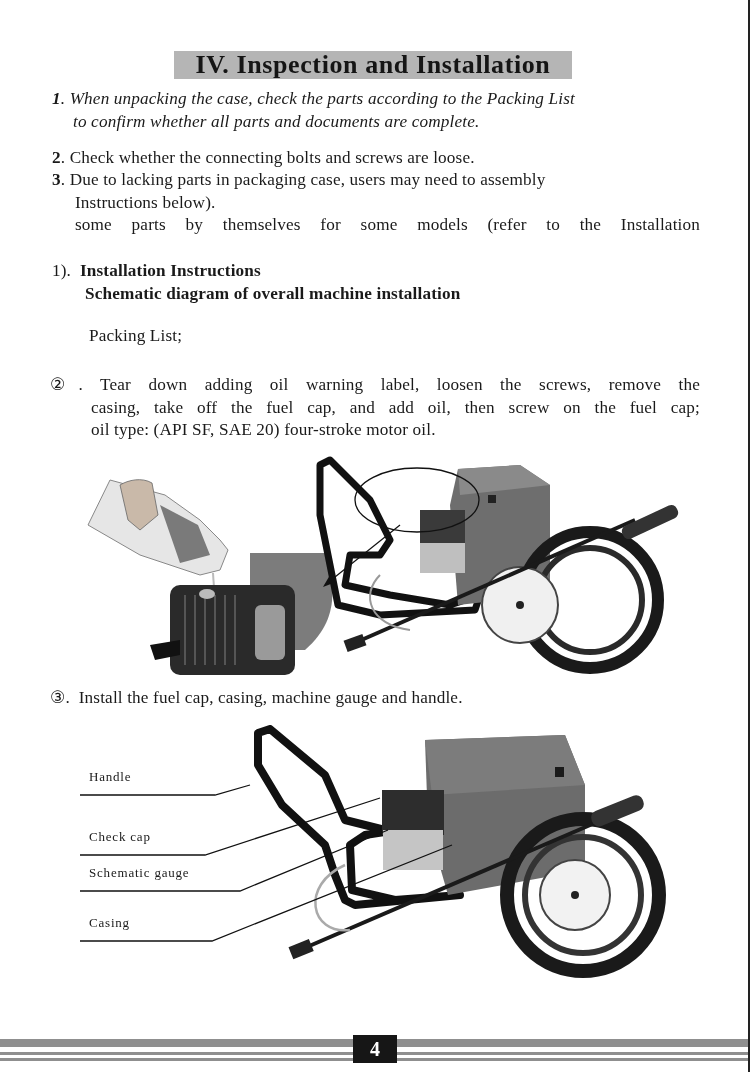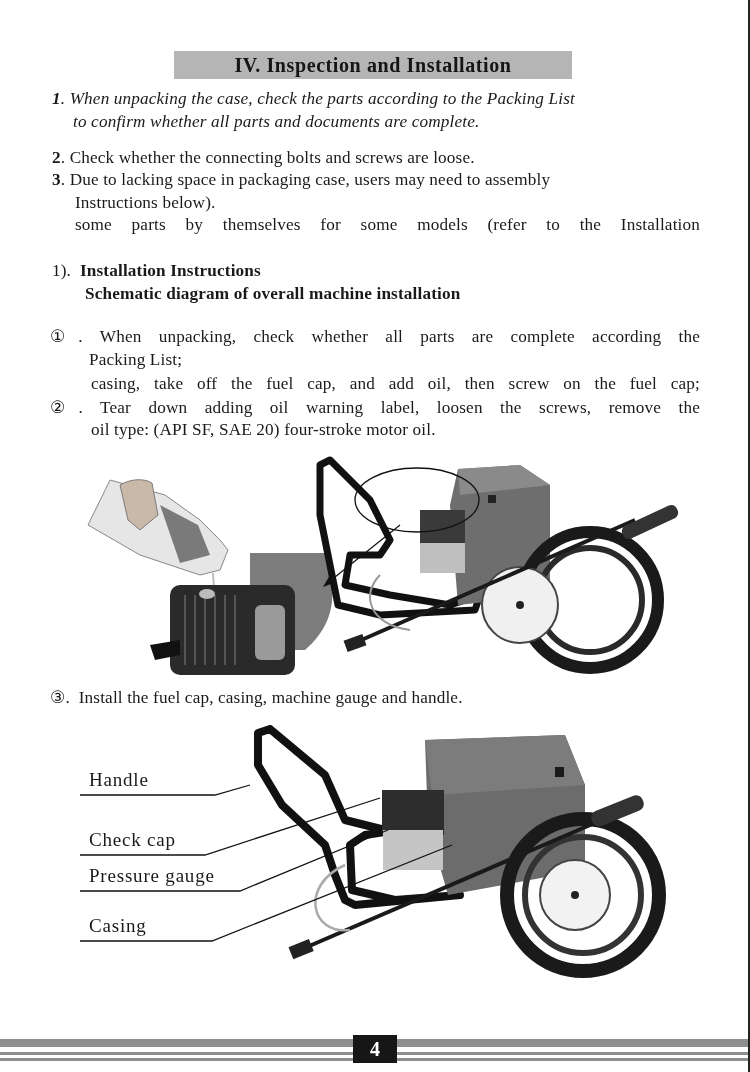--- a/index.html
+++ b/index.html
@@ -1,26 +1,26 @@
 <!DOCTYPE html>
 <html><head>
 <meta charset="utf-8">
 <style>
   html, body { margin: 0; padding: 0; background: #ffffff; }
   body { width: 750px; height: 1072px; position: relative; overflow: hidden;
          font-family: "Liberation Serif", "DejaVu Serif", serif; color: #1a1a1a; }
   .page-border-right { position: absolute; right: 0; top: 0; width: 2px; height: 1072px; background: #222; }
   .title-bar { position: absolute; left: 174px; top: 51px; width: 398px; height: 28px; background: #b5b5b5;
                display: flex; align-items: center; justify-content: center; }
-  .title-bar span { font-weight: bold; font-size: 20px; letter-spacing: 0.6px; color: #151515; }
+  .title-bar span { font-weight: bold; font-size: 26px; letter-spacing: 0.6px; color: #151515; }
   .para { position: absolute; font-size: 17.2px; line-height: 22.5px; letter-spacing: 0.15px; }
   .para b { font-weight: bold; }
   .justify { text-align: justify; text-align-last: left; }
   .circ { font-family: "DejaVu Sans", sans-serif; font-size: 17px; }
-  .label-text { position: absolute; font-size: 19px; letter-spacing: 0.8px; color: #1a1a1a; }
+  .label-text { position: absolute; font-size: 13px; letter-spacing: 0.8px; color: #1a1a1a; }
   .footer-band { position: absolute; left: 0; width: 748px; background: #8f8f8f; }
   .page-num { position: absolute; left: 353px; top: 1035px; width: 44px; height: 28px; background: #161616;
               color: #fff; font-weight: bold; font-size: 20px; display: flex; align-items: center; justify-content: center; }
   svg { position: absolute; }
 </style>
 </head>
 <body>
 
 <div class="page-border-right"></div>
 
@@ -30,38 +30,37 @@
 
 <div class="para justify" style="left:52px; top:88px; width:648px;font-style:italic;">
   <b>1</b>. <span>When unpacking the case, check the parts according to the Packing List</span><br>
   <span style="padding-left:21px">to confirm whether all parts and documents are complete.</span>
 </div>
 <div class="para" style="left:52px; top:147px; width:648px;">
   <b>2</b>. <span>Check whether the connecting bolts and screws are loose.</span>
 </div>
 <div class="para" style="left:52px; top:169px; width:648px;">
   <div style="display:flex; justify-content:space-between; width:648px;">
-    <span><b>3</b>. <span>Due to lacking space in packaging case, users may need to assembly</span></span>
+    <span><b>3</b>. <span>Due to lacking parts in packaging case, users may need to assembly</span></span>
   </div>
   <div style="padding-left:23px;">Instructions below).</div>
   <div style="padding-left:23px; width:625px; text-align:justify; text-align-last:justify;">some parts by themselves for some models (refer to the Installation</div>
 </div>
 
 <div class="para" style="left:52px; top:260px; width:648px;">
   <span>1</span>). &nbsp;<b>Installation Instructions</b><br>
   <b style="padding-left:33px">Schematic diagram of overall machine installation</b>
 </div>
 
 <div class="para" style="left:50px; top:325px; width:650px;">
-  <div style="text-align:justify; text-align-last:justify;"><span class="circ">①</span>. <span>When unpacking, check whether all parts are complete according the</span></div>
   <div style="padding-left:39px;">Packing List;</div>
 </div>
 <div class="para" style="left:50px; top:373px; width:650px;">
+  <div style="text-align:justify; text-align-last:justify;"><span class="circ">②</span>. <span>Tear down adding oil warning label, loosen the screws, remove the</span></div>
   <div style="padding-left:41px; text-align:justify; text-align-last:justify;">casing, take off the fuel cap, and add oil, then screw on the fuel cap;</div>
-  <div style="text-align:justify; text-align-last:justify;"><span class="circ">②</span>. <span>Tear down adding oil warning label, loosen the screws, remove the</span></div>
   <div style="padding-left:41px;">oil type: (API SF, SAE 20) four-stroke motor oil.</div>
 </div>
 
 <svg style="left:80px; top:455px;" width="600" height="225" viewBox="0 0 600 225">
 
   <g>
     <path d="M8 70 L30 25 L85 40 L120 65 L140 85 L148 95 L140 115 L120 120 L60 100 Z" fill="#e6e6e6" stroke="#888" stroke-width="1"></path>
     <path d="M80 50 L118 70 L130 100 L100 108 Z" fill="#7a7a7a"></path>
     <path d="M40 30 C48 25 62 22 72 28 L78 60 L60 75 L48 65 Z" fill="#c9b9a9" stroke="#666" stroke-width="0.8"></path>
     <line x1="133" y1="118" x2="135" y2="148" stroke="#bbb" stroke-width="2"></line>
@@ -128,19 +127,19 @@
   </g>
 
   <polyline points="80,70 215,70 250,60" fill="none" stroke="#111" stroke-width="1.3"></polyline>
   <polyline points="80,130 205,130 380,73" fill="none" stroke="#111" stroke-width="1.3"></polyline>
   <polyline points="80,166 240,166 388,105" fill="none" stroke="#111" stroke-width="1.3"></polyline>
   <polyline points="80,216 212,216 452,120" fill="none" stroke="#111" stroke-width="1.3"></polyline>
 </svg>
 
 <div class="label-text" style="left:89px; top:769px;">Handle</div>
 <div class="label-text" style="left:89px; top:829px;">Check cap</div>
-<div class="label-text" style="left:89px; top:865px;">Pressure gauge</div>
+<div class="label-text" style="left:89px; top:865px;">Schematic gauge</div>
 <div class="label-text" style="left:89px; top:915px;">Casing</div>
 
 <div class="footer-band" style="top:1039px; height:8px;"></div>
 <div class="footer-band" style="top:1052px; height:3px;"></div>
 <div class="footer-band" style="top:1058px; height:3px;"></div>
 <div class="page-num">4</div>
 
 </body></html>

